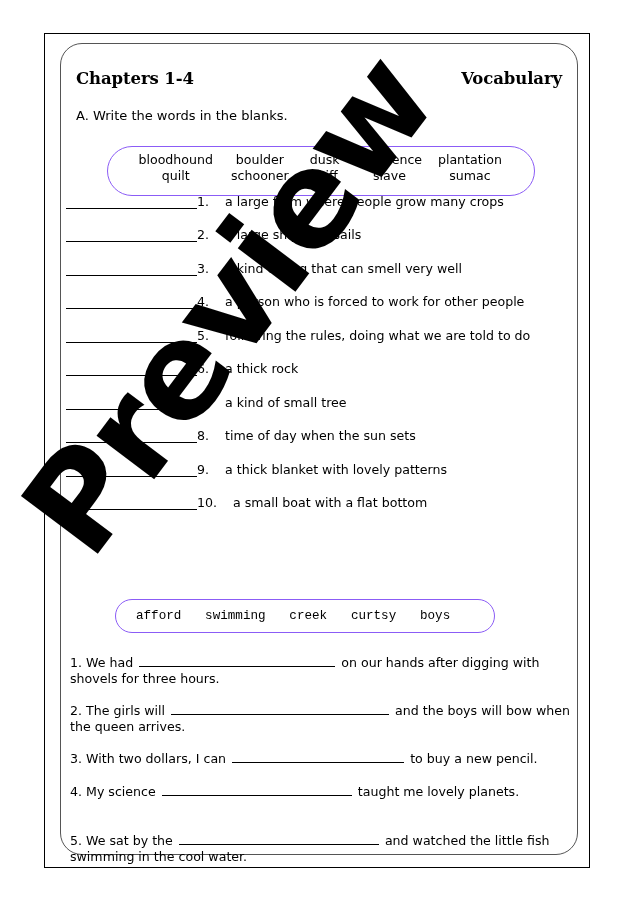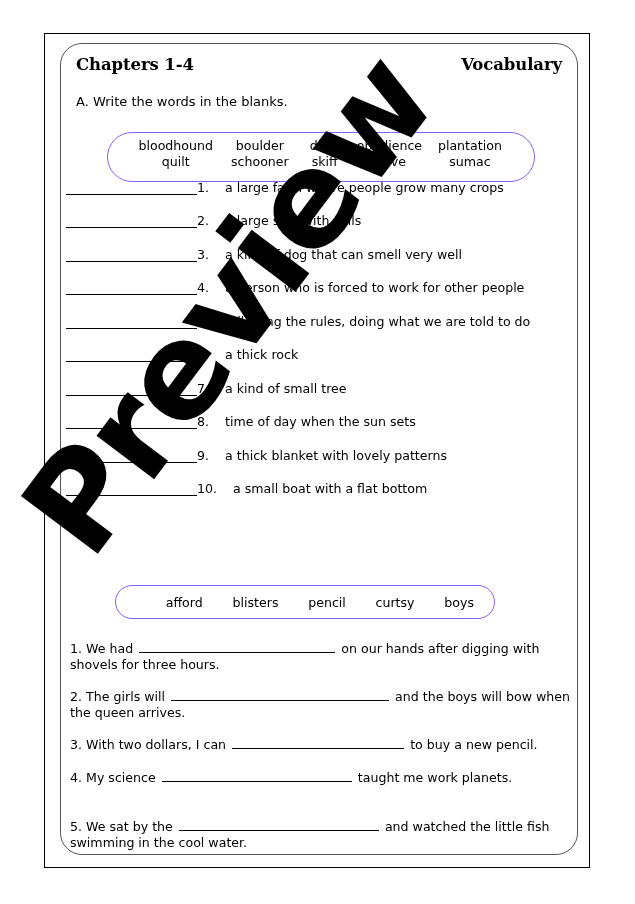--- a/index.html
+++ b/index.html
@@ -37,21 +37,21 @@
     width: 518px; height: 812px;
     border: 1px solid #555555;
     border-radius: 22px;
     box-sizing: border-box;
     background: transparent;
   }
 
   
   #content {
     position: absolute;
-    left: 60px; top: 43px;
+    left: 60px; top: 57px;
     width: 518px; height: 812px;
     box-sizing: border-box;
   }
 
   .header-row {
     position: absolute;
     left: 16px; top: 12px;
     width: 486px;
     display: flex;
     justify-content: space-between;
@@ -107,21 +107,21 @@
     display: contents;
   }
   .wb-word { white-space: nowrap; }
 
   .wb-line {
     display: flex;
     width: 100%;
     justify-content: space-between;
     font-size: 12.6px;
   }
-  .wb-line .wb-word { flex: 1 1 auto; text-align: right; white-space: nowrap; }
+  .wb-line .wb-word { flex: 1 1 auto; text-align: left; white-space: nowrap; font-family: Liberation Mono, monospace; }
 
   
   #list-a {
     position: absolute;
     left: 6px; top: 118px;
     width: 500px;
   }
   .blank-item {
     position: relative;
     height: 33.5px;
@@ -272,22 +272,22 @@
         <span class="blank-rule"></span>
         <span class="blank-num">10.</span>
         <span class="blank-text">a small boat with a flat bottom</span>
       </div>
     </div>
 
 
     <div class="wordbank" id="wordbank-b">
       <div class="wb-line">
         <span class="wb-word">afford</span>
-        <span class="wb-word">blisters</span>
-        <span class="wb-word">pencil</span>
+        <span class="wb-word">swimming</span>
+        <span class="wb-word">creek</span>
         <span class="wb-word">curtsy</span>
         <span class="wb-word">boys</span>
       </div>
     </div>
 
     <div id="sentences">
       <div class="sentence">
         <span>1.</span>
         <span>We had</span>
         <span class="s-blank w1"></span>
@@ -302,21 +302,21 @@
       <div class="sentence">
         <span>3.</span>
         <span>With two dollars, I can</span>
         <span class="s-blank w3"></span>
         <span>to buy a new pencil.</span>
       </div>
       <div class="sentence">
         <span>4.</span>
         <span>My science</span>
         <span class="s-blank w4"></span>
-        <span>taught me work planets.</span>
+        <span>taught me lovely planets.</span>
       </div>
       <div class="sentence">
         <span>5.</span>
         <span>We sat by the</span>
         <span class="s-blank w5"></span>
         <span>and watched the little fish swimming in the cool water.</span>
       </div>
     </div>
 
   </div>

